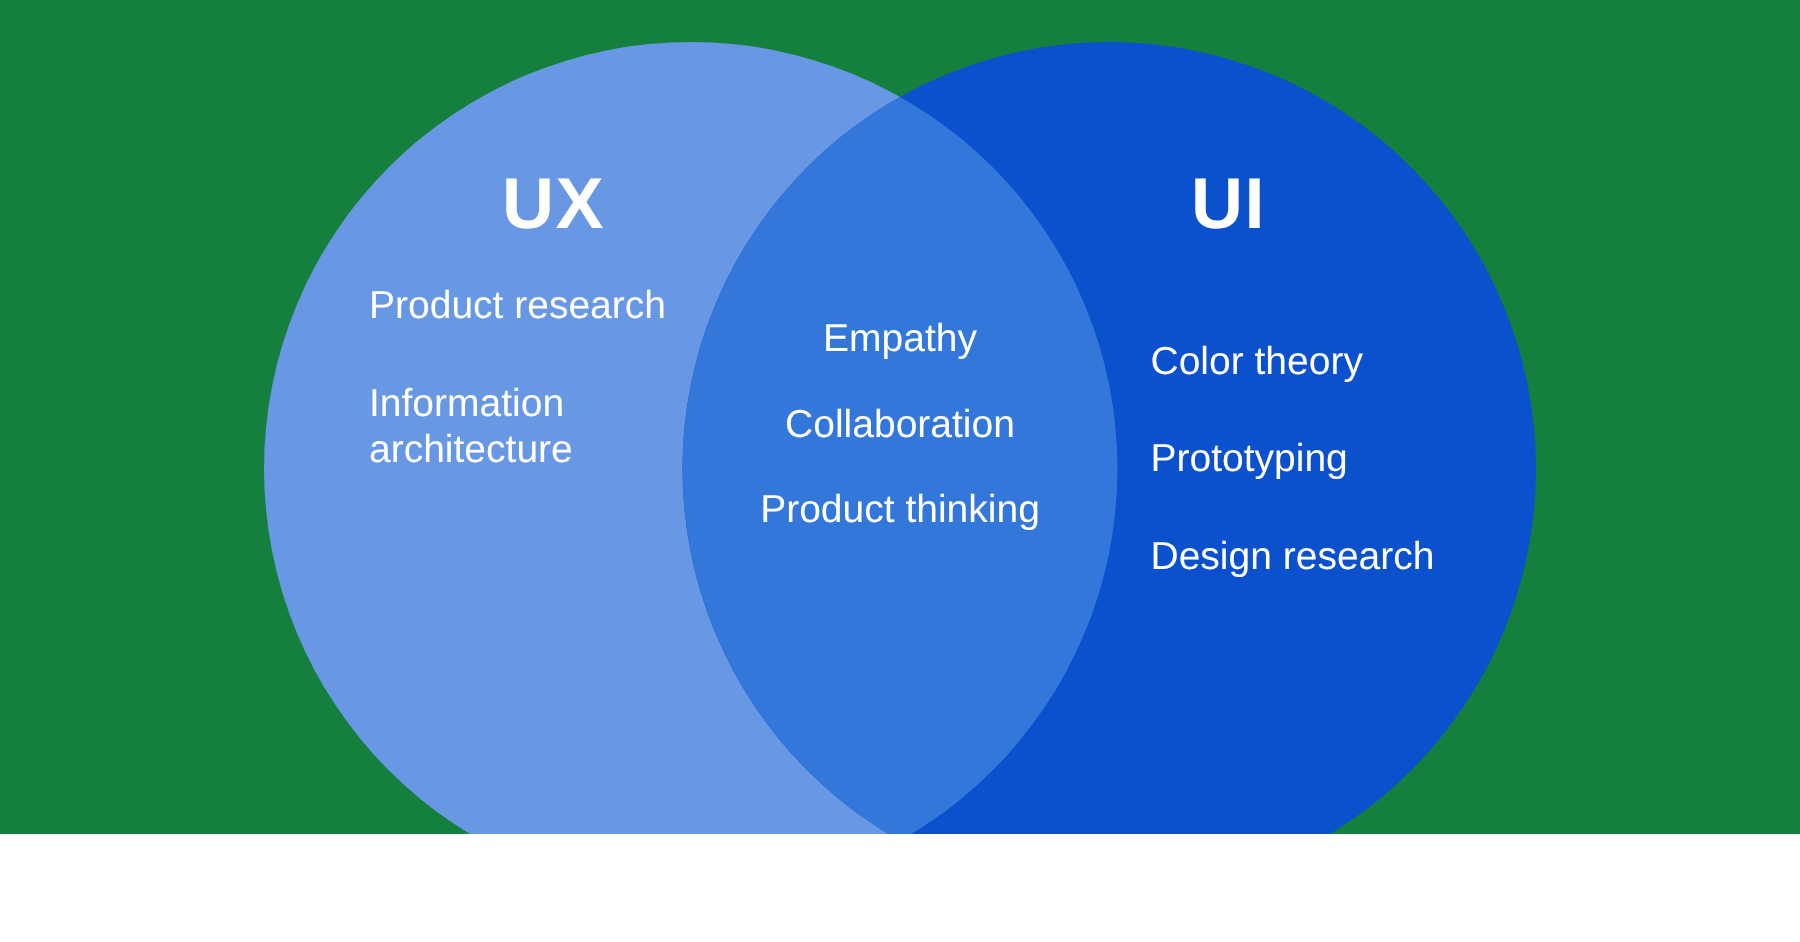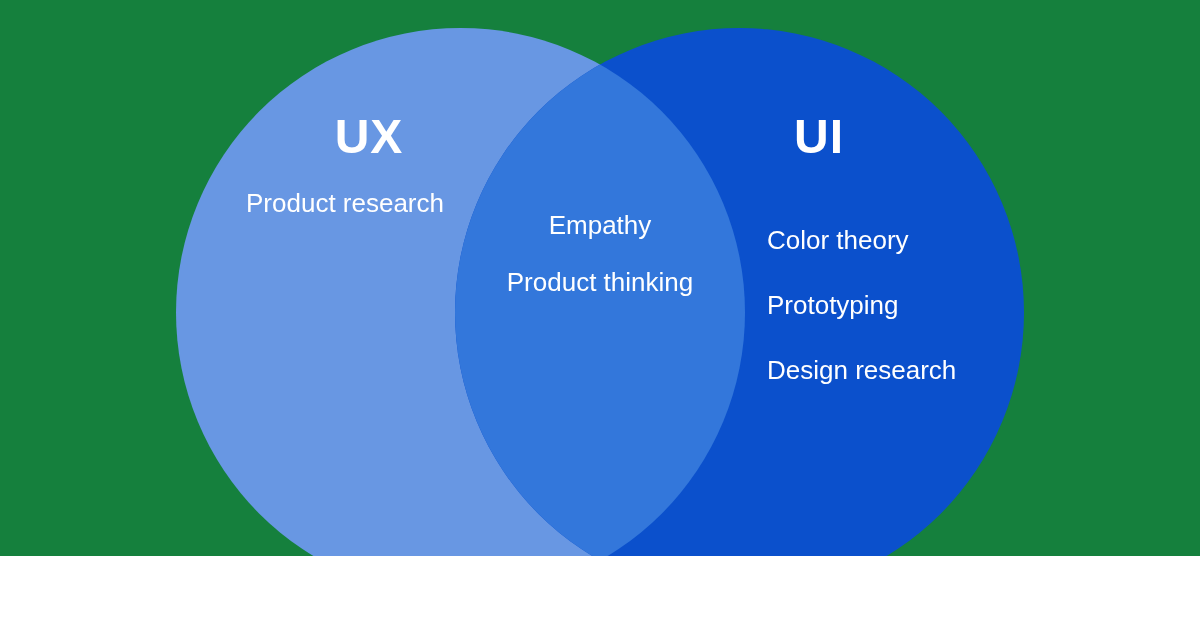--- a/index.html
+++ b/index.html
@@ -64,24 +64,26 @@
     <circle cx="739.5" cy="312.5" r="284.5" fill="#0b50cc"></circle>
     <circle cx="739.5" cy="312.5" r="284.5" clip-path="url(#clip-left-circle)" fill="#3377db"></circle>
   </svg>
 
   <div class="circle-title title-ux">UX</div>
 
   <div class="circle-title title-ui">UI</div>
 
   <div class="col col-left">
       <div class="item">Product research</div>
+      <div class="item">Information<br>architecture</div>
     </div>
 
   <div class="col col-mid">
       <div class="item">Empathy</div>
+      <div class="item">Collaboration</div>
       <div class="item">Product thinking</div>
     </div>
 
   <div class="col col-right">
       <div class="item">Color theory</div>
       <div class="item">Prototyping</div>
       <div class="item">Design research</div>
     </div>
 
 </div>

